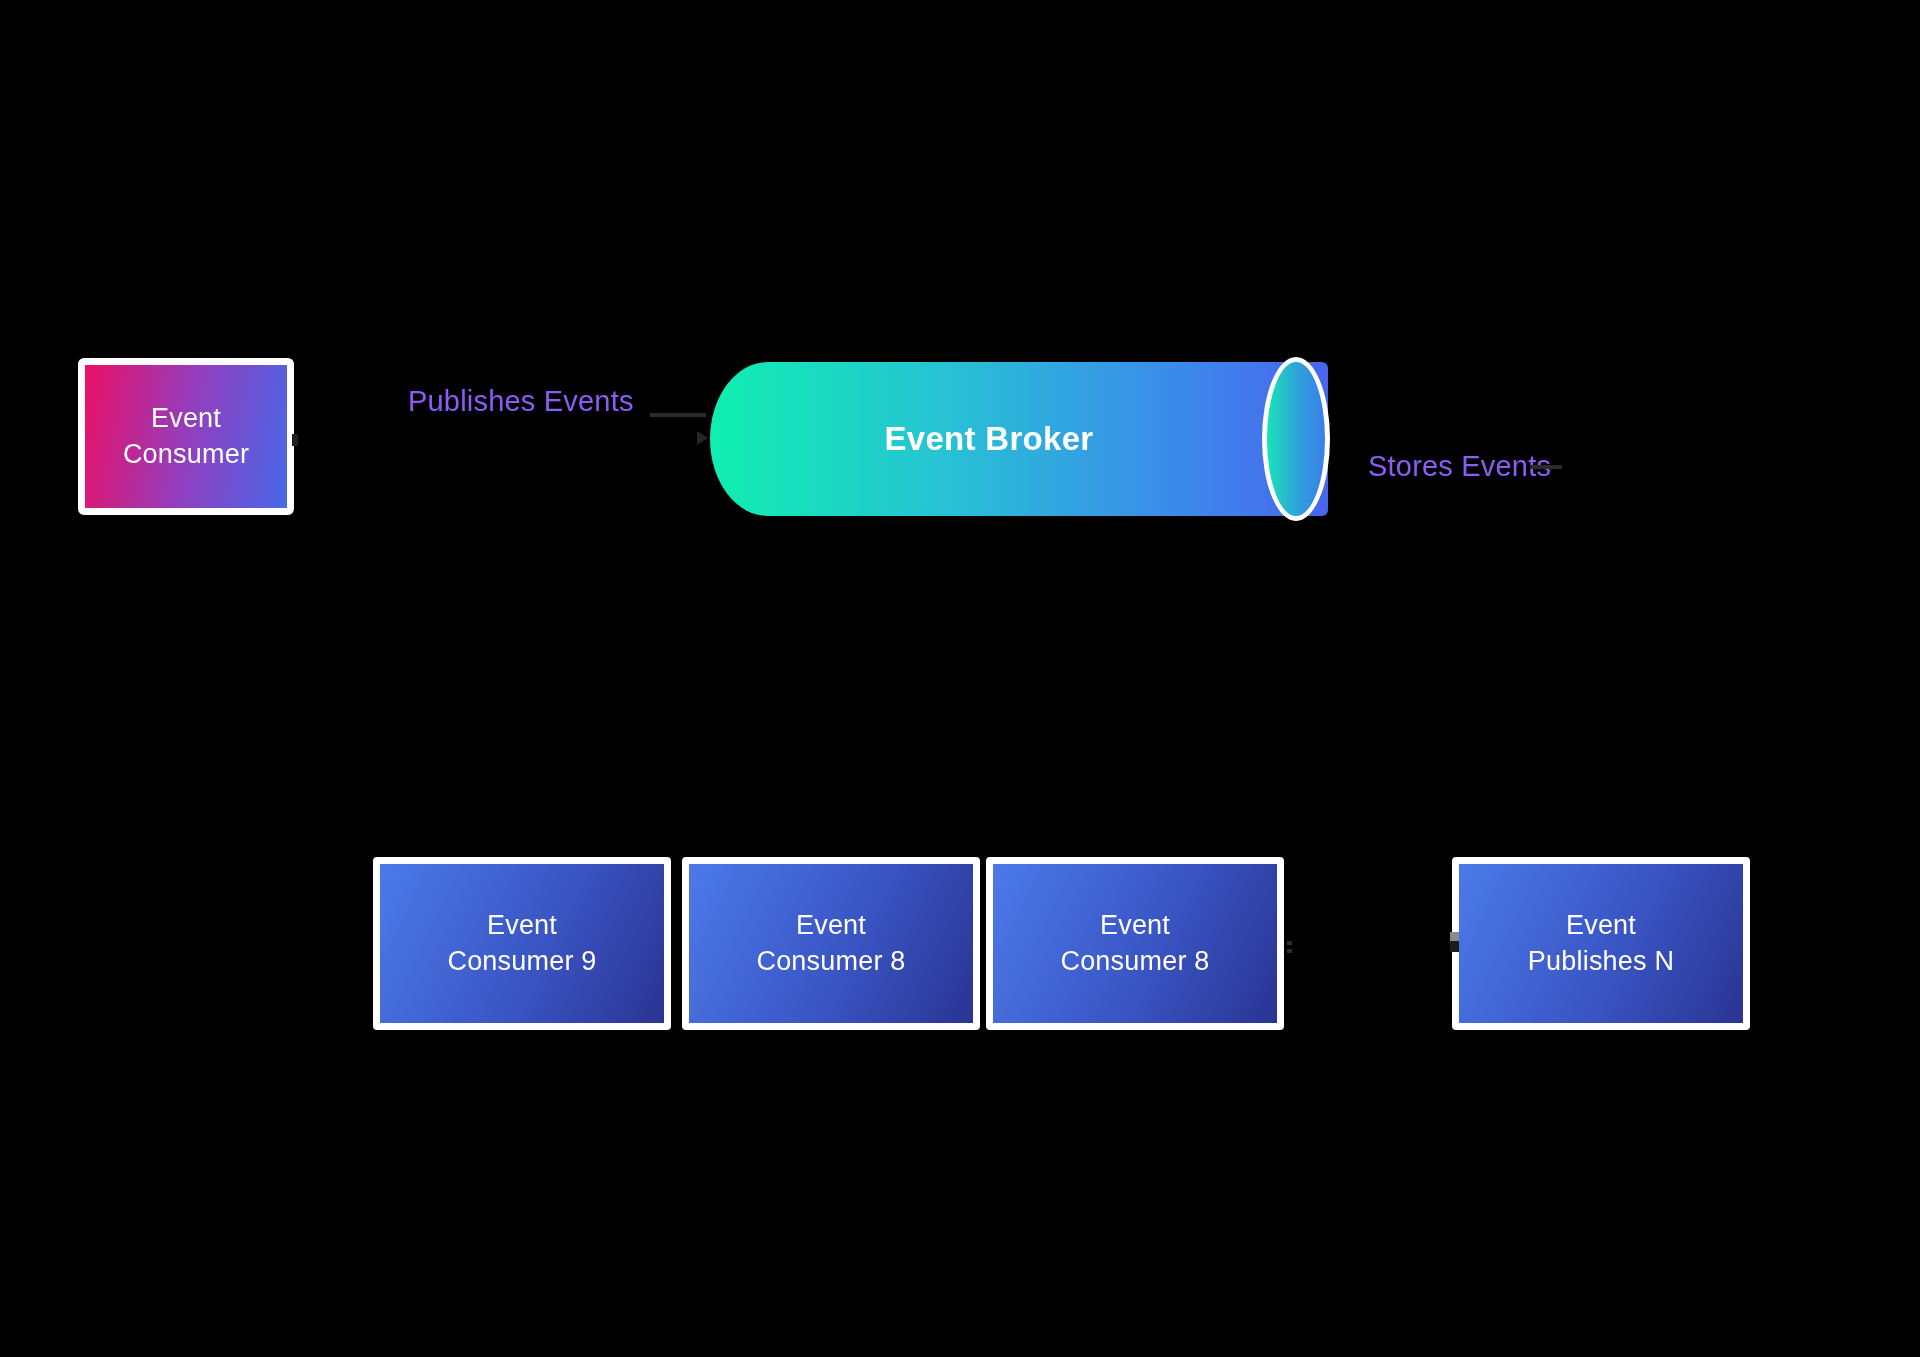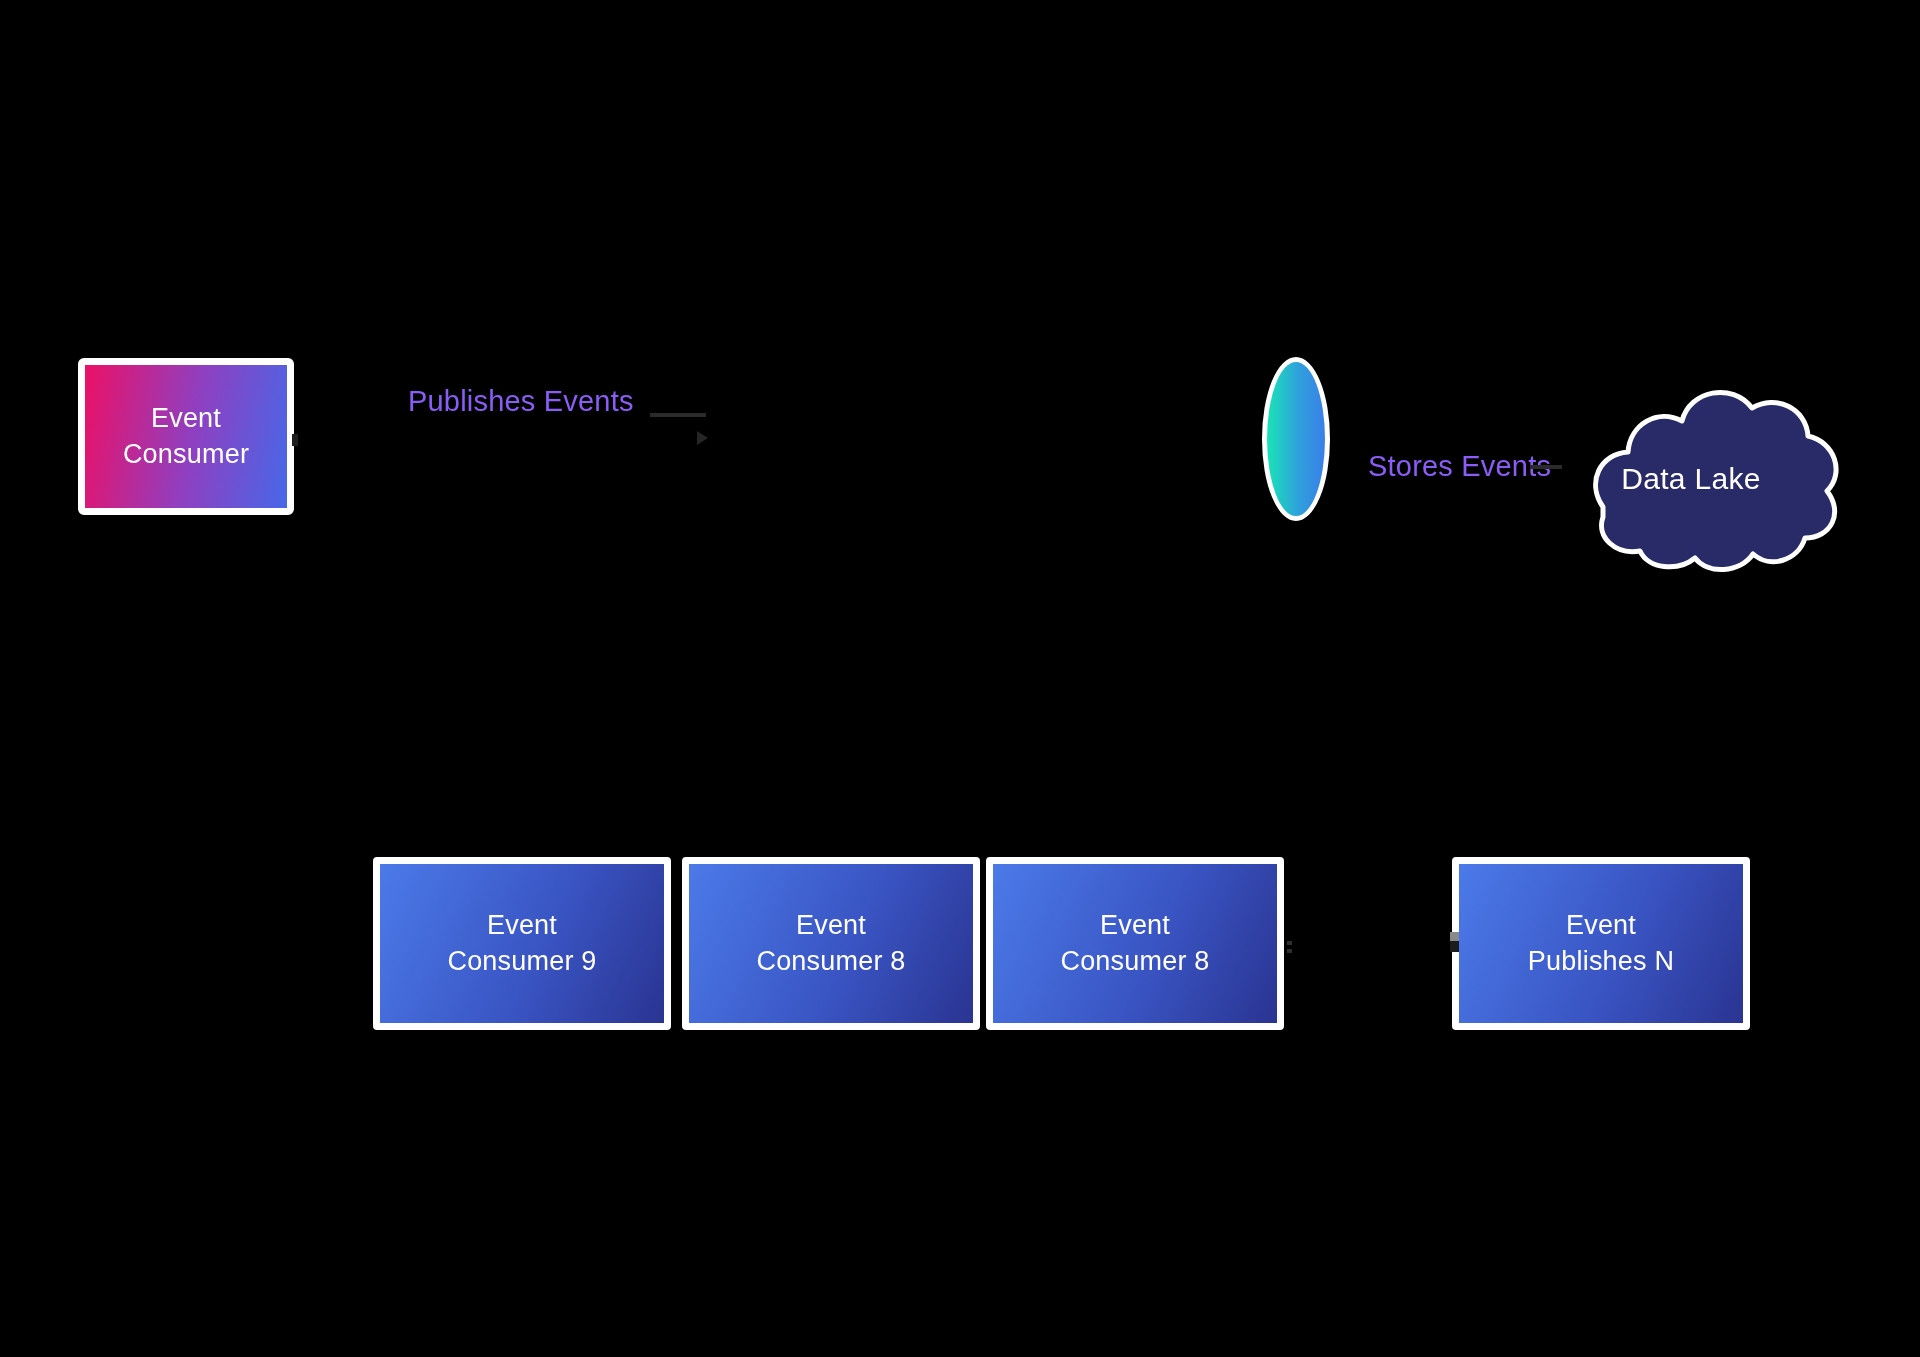--- a/index.html
+++ b/index.html
@@ -100,42 +100,28 @@
       <div>Event</div>
       <div>Consumer</div>
     </div>
   </div>
 
   <div id="producer-stub"></div>
   <div class="edge-label" id="publish-label">Publishes Events</div>
   <div class="edge-line" id="publish-line"></div>
   <div id="publish-arrowhead"></div>
 
+  <div id="broker-body">
+    <div id="broker-label">Event Broker</div>
+  </div>
   <div id="broker-face"></div>
 
   <div class="edge-label" id="store-label">Stores Events</div>
   <div class="edge-line" id="store-line"></div>
 
-  <div id="datalake">
-    <svg viewBox="0 0 300 218">
-      <path d="M 55 137
-               C 38 112, 52 84, 80 82
-               C 82 54, 110 38, 134 51
-               C 142 20, 184 12, 204 38
-               C 228 24, 258 38, 260 66
-               C 287 72, 297 103, 279 121
-               C 296 143, 283 168, 257 168
-               C 250 191, 222 199, 205 184
-               C 192 203, 160 205, 147 188
-               C 130 202, 100 199, 92 181
-               C 67 185, 48 167, 55 147
-               Z" fill="#292A68" stroke="#ffffff" stroke-width="5" stroke-linejoin="round"></path>
-    </svg>
-    <div id="datalake-label">Data Lake</div>
-  </div>
 
   <div class="node consumer" id="consumer1">
     <div class="lines">
       <div>Event</div>
       <div>Consumer 9</div>
     </div>
   </div>
   <div class="node consumer" id="consumer2">
     <div class="lines">
       <div>Event</div>

